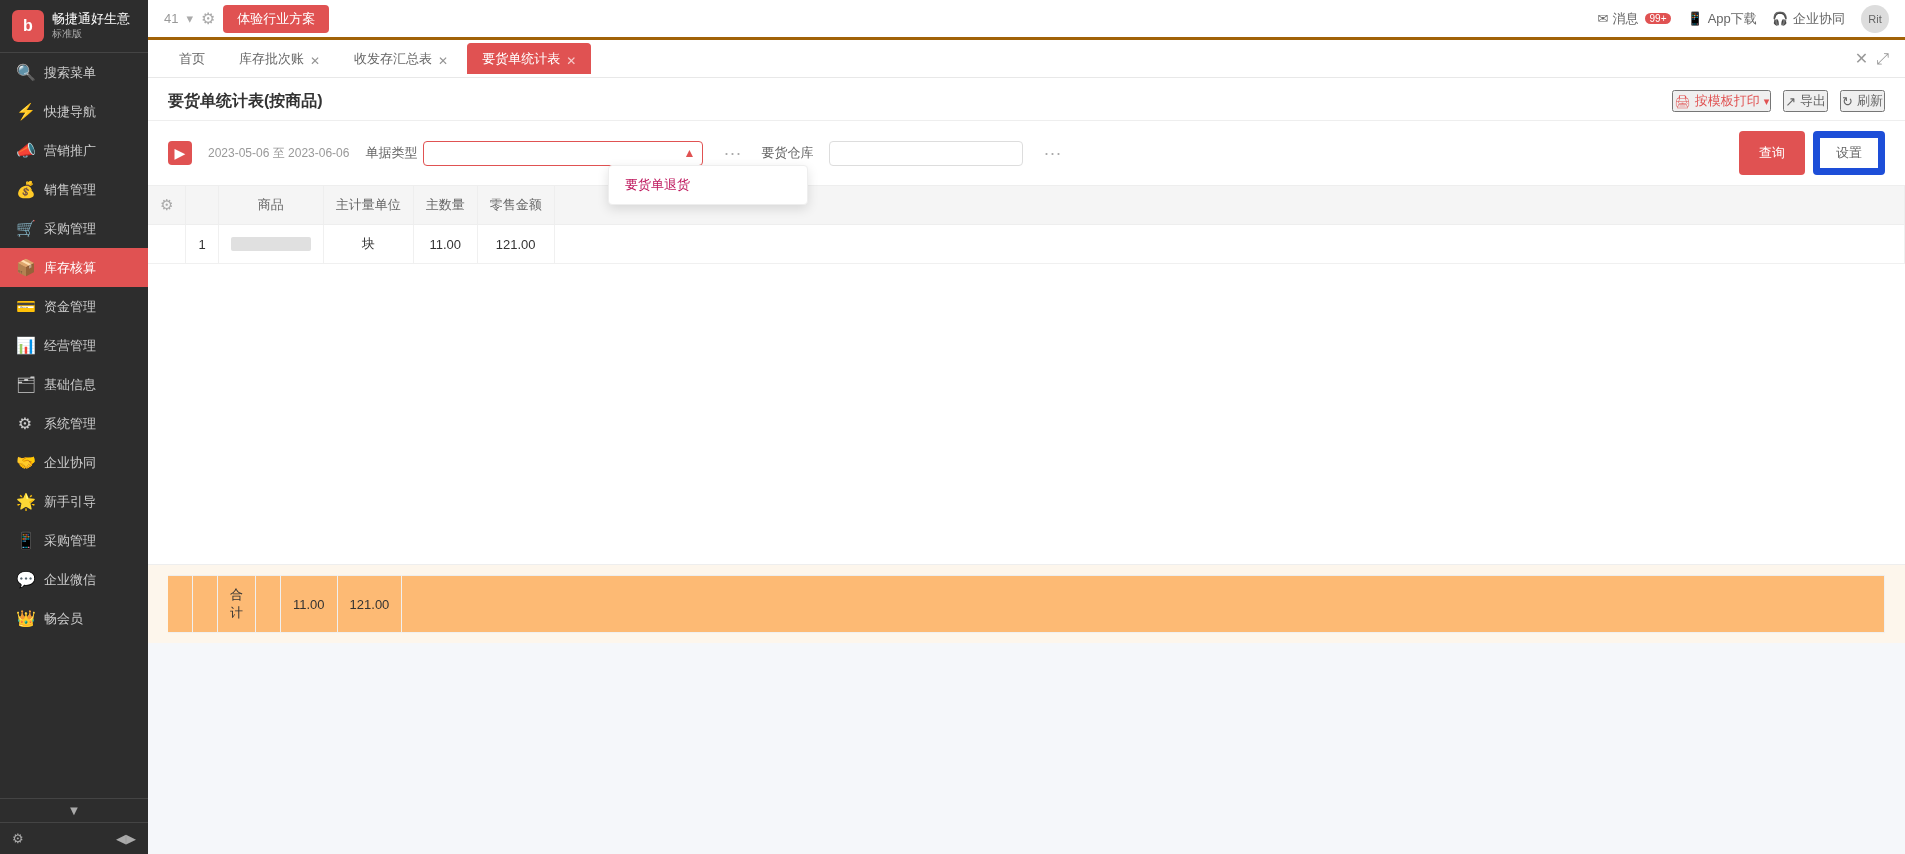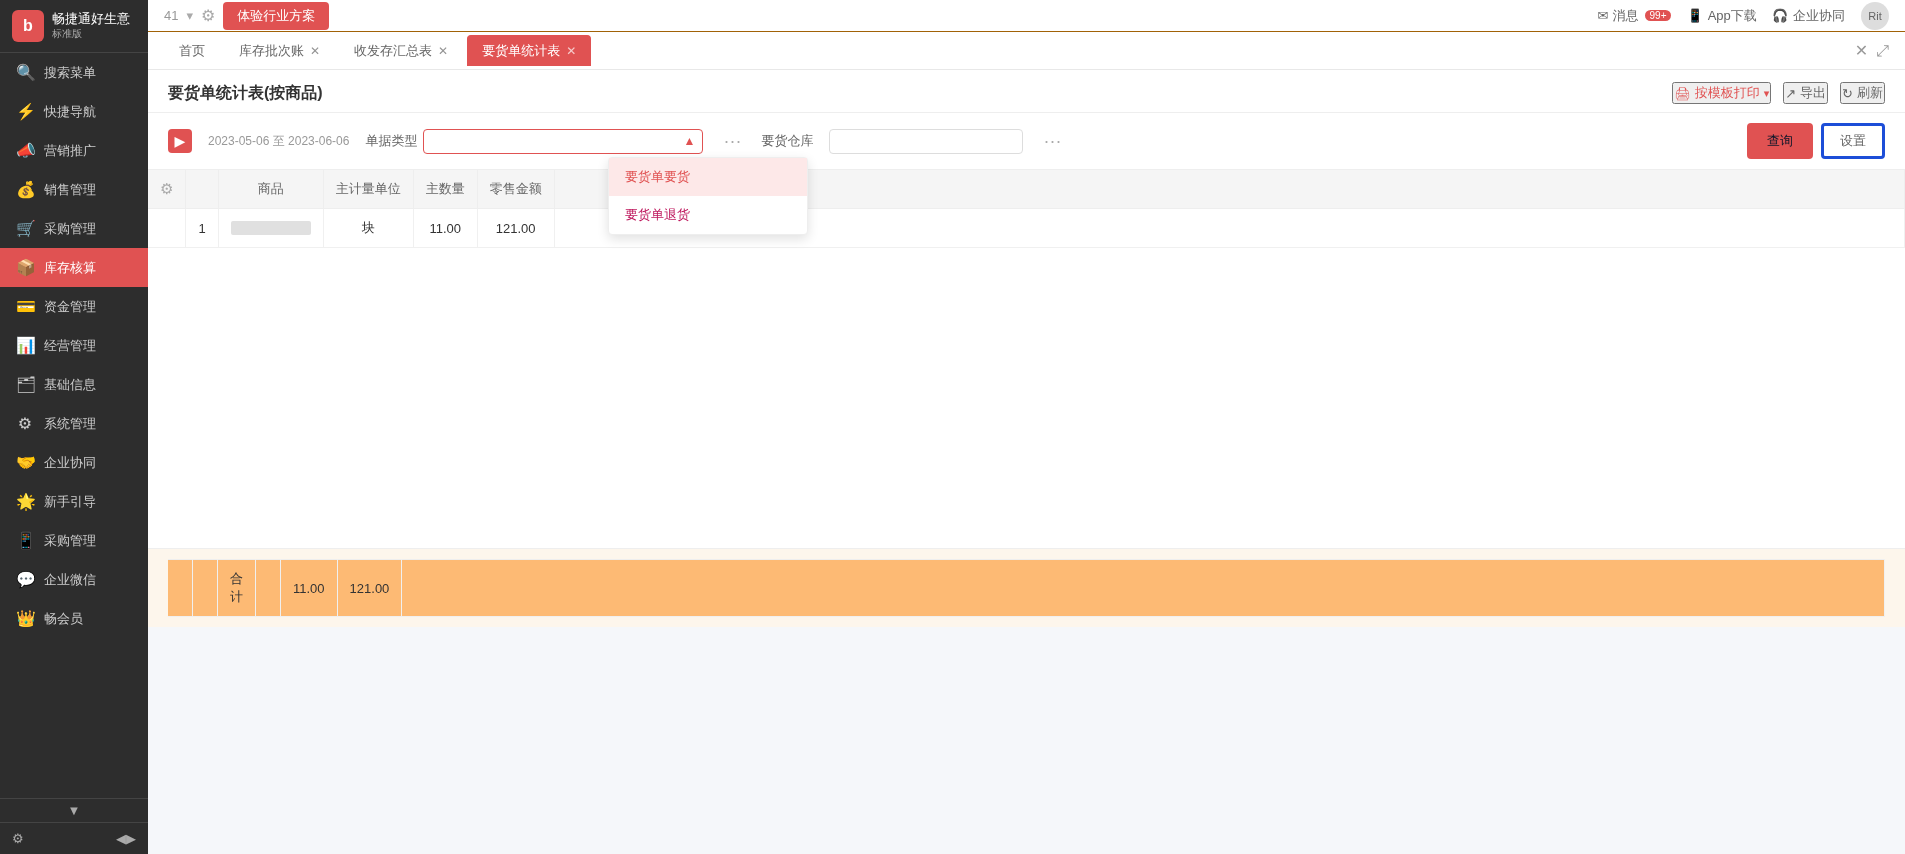--- a/index.html
+++ b/index.html
@@ -53,25 +53,25 @@
       padding: 8px 12px;
       border-top: 1px solid #444;
     }
 
     
     .main { flex: 1; display: flex; flex-direction: column; height: 100%; overflow: hidden; }
 
     
     .topbar {
       background: #fff;
-      height: 32px;
+      height: 40px;
       display: flex;
       align-items: center;
       padding: 0 16px;
-      border-bottom: 1px solid #a16207;
+      border-bottom: 3px solid #a16207;
       gap: 12px;
       flex-shrink: 0;
     }
     .topbar-left { display: flex; align-items: center; gap: 8px; flex: 1; }
     .topbar-badge {
       background: #e05252;
       color: white;
       font-size: 11px;
       border-radius: 10px;
       padding: 1px 6px;
@@ -97,21 +97,21 @@
       background: #fff;
       display: flex;
       align-items: center;
       border-bottom: 1px solid #e8e8e8;
       padding: 0 16px;
       height: 38px;
       flex-shrink: 0;
       gap: 4px;
     }
     .tab-item {
-      display: flex; align-items: center; gap: 6px;
+      display: flex; align-items: flex-end; gap: 6px;
       padding: 6px 14px;
       border-radius: 4px 4px 0 0;
       font-size: 13px;
       cursor: pointer;
       color: #666;
       border: 1px solid transparent;
       border-bottom: none;
     }
     .tab-item.active {
       background: #e05252;
@@ -184,25 +184,25 @@
     }
     .filter-more-btn {
       color: #aaa; font-size: 18px; cursor: pointer; padding: 0 4px;
     }
     .filter-warehouse-label { color: #666; font-size: 13px; }
     .filter-warehouse-input {
       border: 1px solid #ddd; border-radius: 4px; padding: 4px 8px;
       font-size: 13px; min-width: 180px;
     }
     .btn-query {
-      background: #e05252; color: #0f172a; border: none;
+      background: #e05252; color: #ffffff; border: none;
       border-radius: 4px; padding: 6px 20px; font-size: 13px; cursor: pointer;
     }
     .btn-settings {
-      background: none; border: 3px solid #1d4ed8; color: #666;
+      background: none; border: 7px solid #1d4ed8; color: #666;
       border-radius: 4px; padding: 6px 16px; font-size: 13px; cursor: pointer;
     }
 
     
     .dropdown-overlay {
       position: absolute;
       top: 44px;
       left: 460px;
       background: white;
       border: 1px solid #eee;
@@ -427,21 +427,20 @@
       <span class="filter-warehouse-label">要货仓库</span>
       <input class="filter-warehouse-input" type="text" style="">
       <span class="filter-more-btn">···</span>
 
       <div style="margin-left:auto; display:flex; gap:8px;">
         <button class="btn-query">查询</button>
         <button class="btn-settings">设置</button>
       </div>
 
       <div class="dropdown-overlay">
-        <div class="dropdown-item selected">要货单要货</div>
         <div class="dropdown-item">要货单退货</div>
       </div>
     </div>
 
     <div class="table-area">
       <table class="data-table">
         <thead>
           <tr>
             <th class="col-settings">
               <span class="settings-icon-cell">⚙</span>

